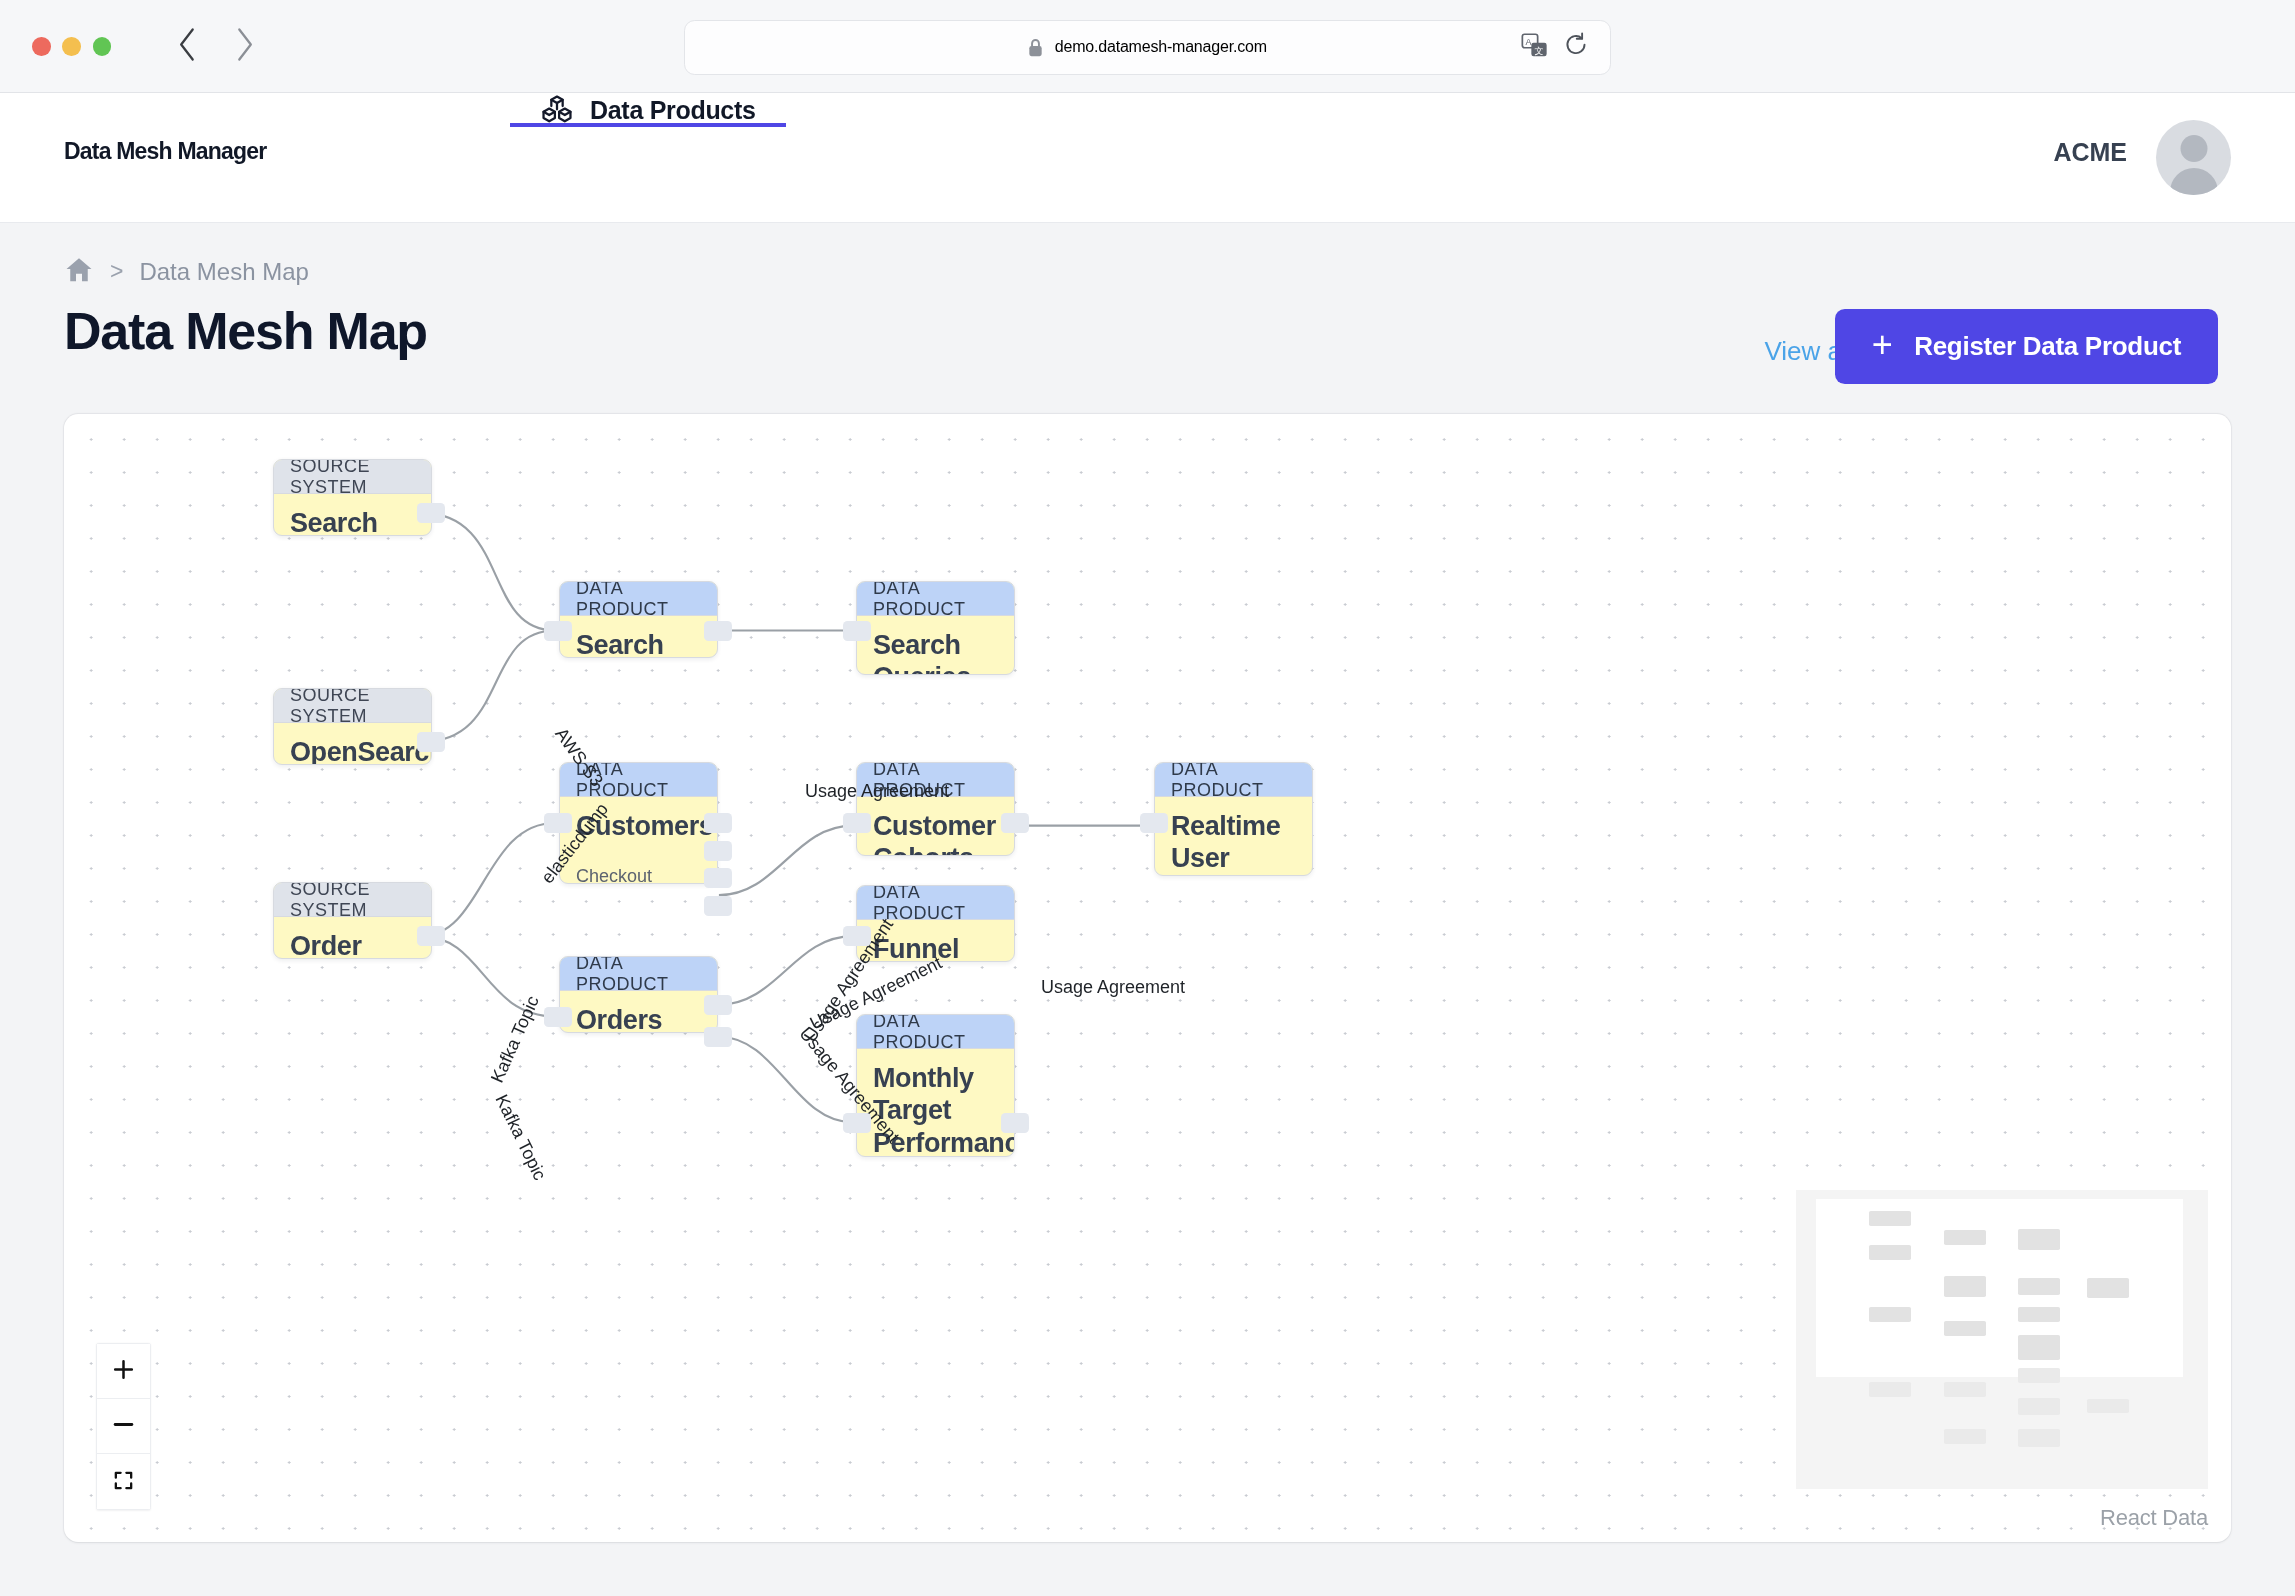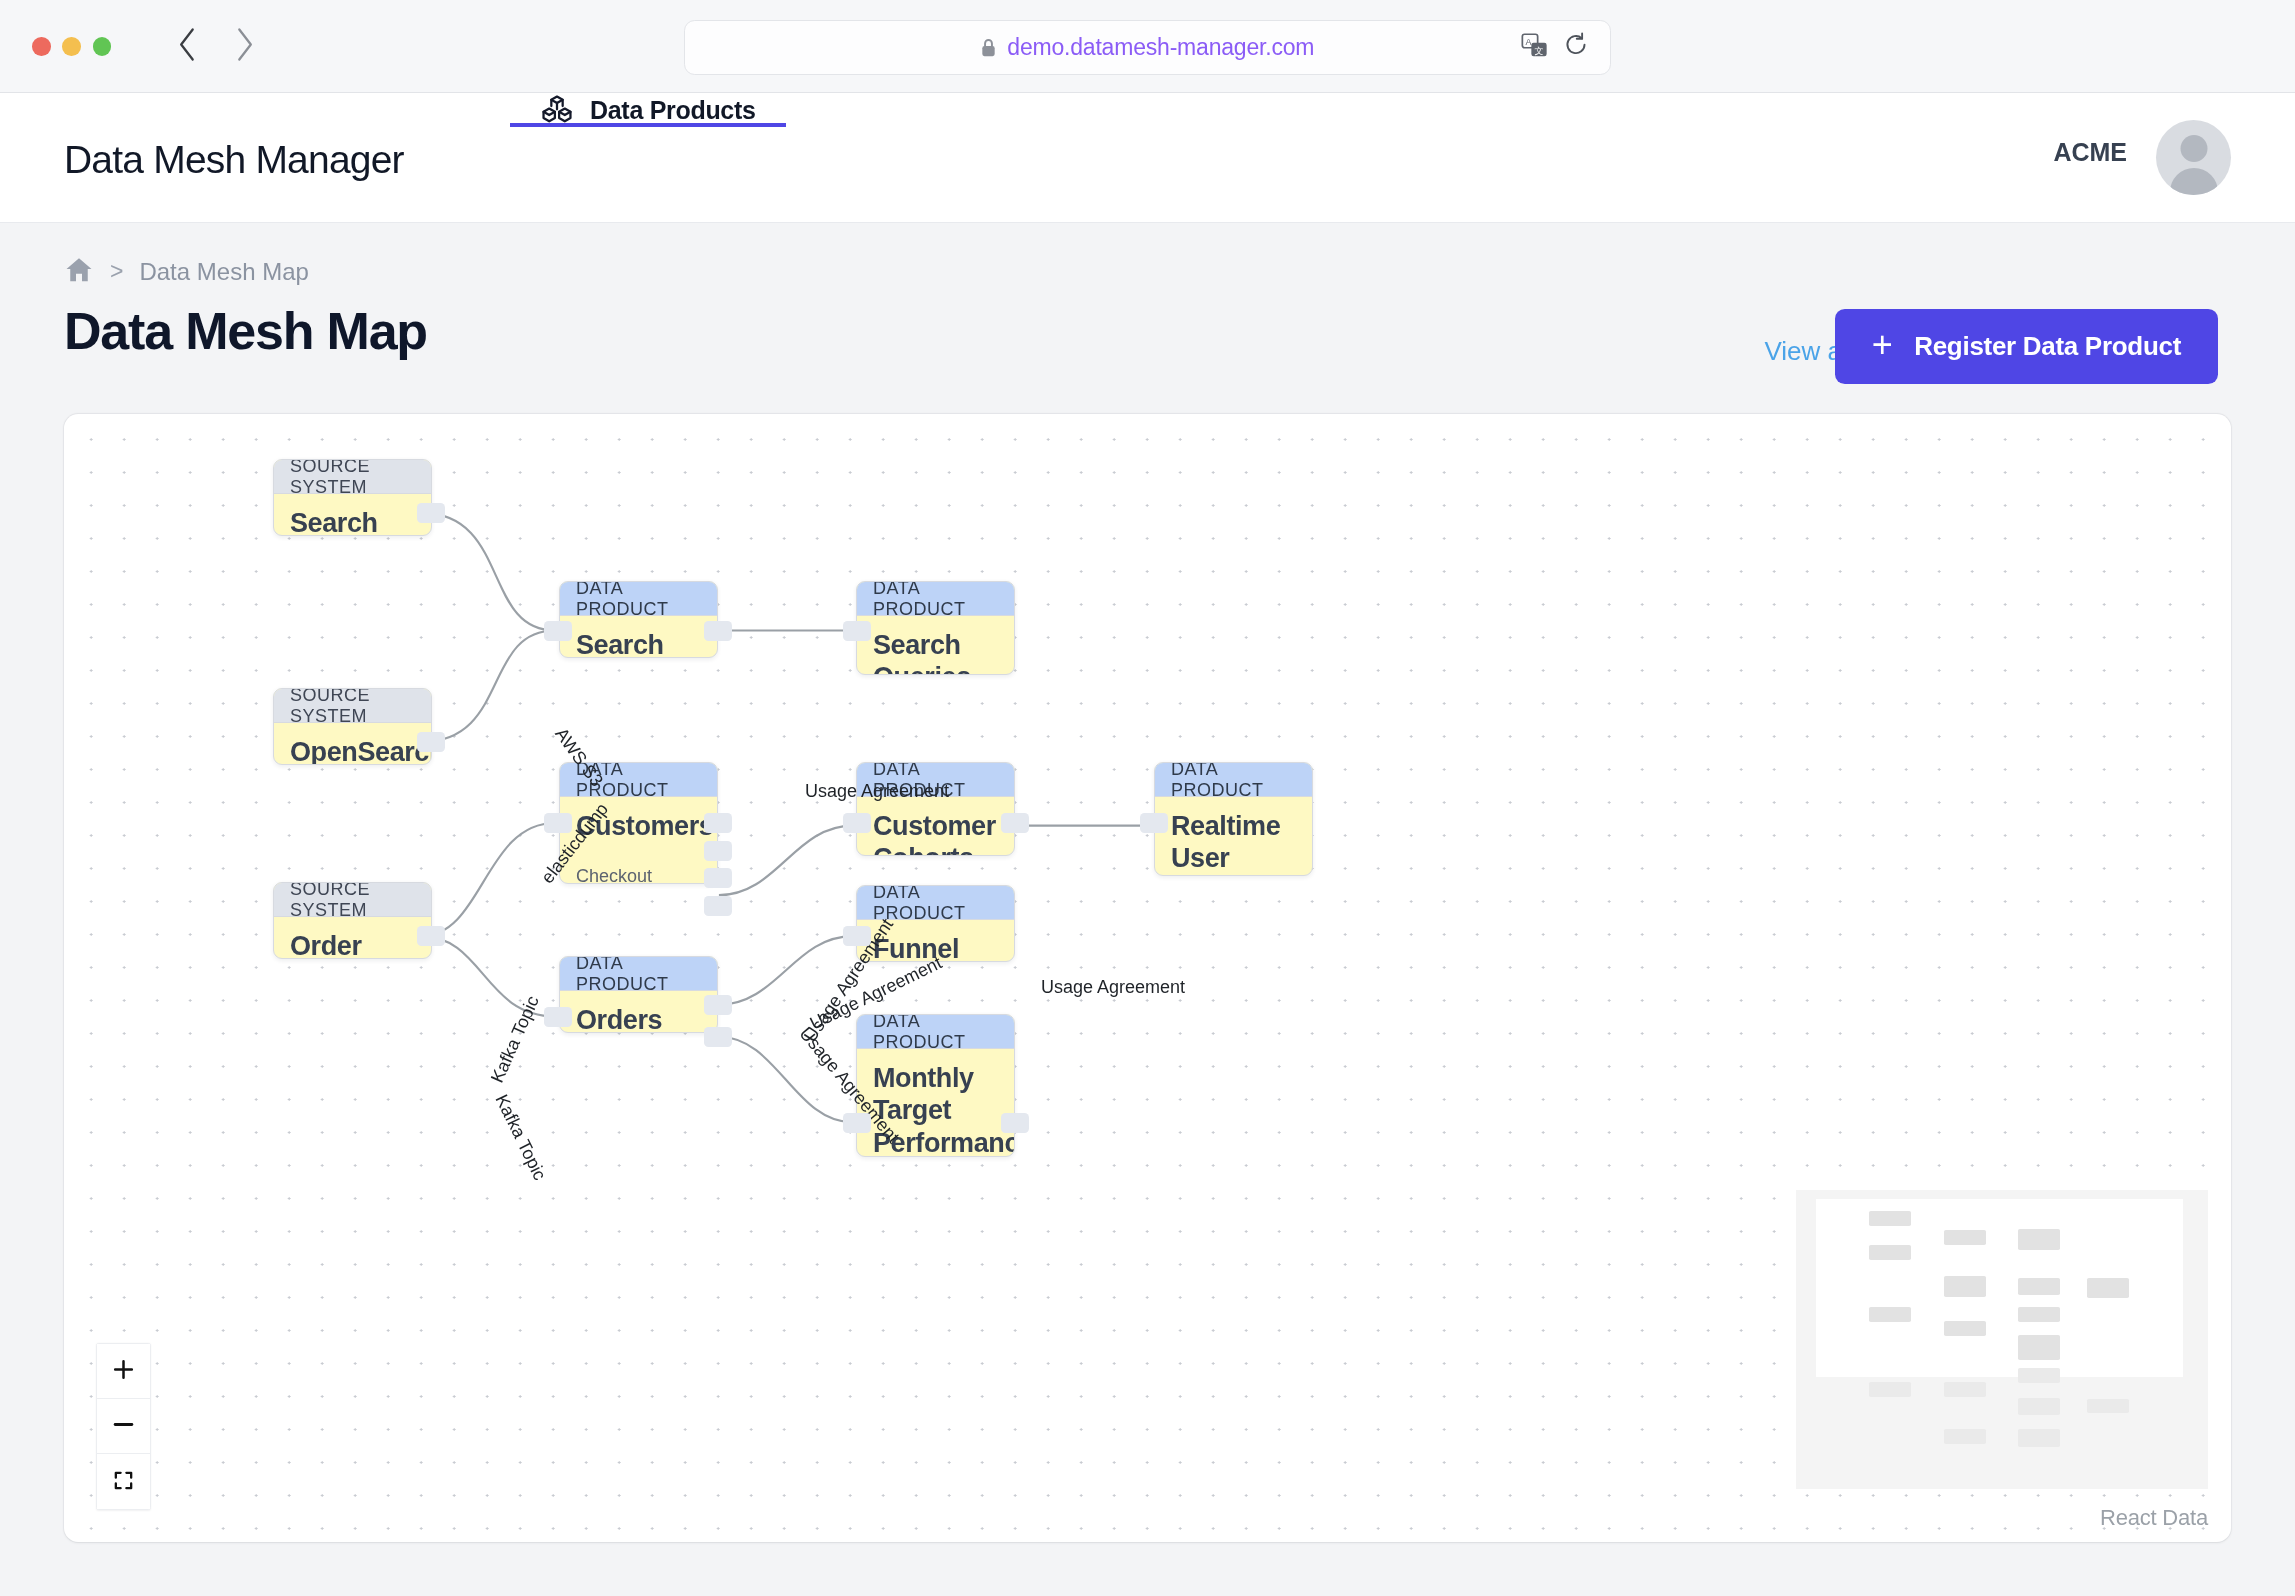--- a/index.html
+++ b/index.html
@@ -37,36 +37,36 @@
     position: absolute; left: 684px; top: 19.6px;
     width: 927px; height: 55px;
     background: #fdfdfe;
     border: 0.9px solid #e3e5e9;
     border-radius: 10.7px;
     display: flex; align-items: center; justify-content: center;
   }
   .url-inner { display: flex; align-items: center; gap: 11.6px; }
   .lock-icon { width: 15px; height: 18.7px; position: relative; }
   .url-text {
-    font-size: 23px; color: #8b5cf6; letter-spacing: -0.2px;
+    font-size: 16px; color: #000000; letter-spacing: -0.2px;
   }
   .url-right {
     position: absolute; right: 21.4px; top: 50%; transform: translateY(-50%);
     display: flex; align-items: center; gap: 16px;
   }
 
   
   .app-header {
     position: absolute; left: 0; top: 93px; width: 2295px; height: 130px;
     background: #ffffff;
     border-bottom: 0.9px solid #e8eaee;
   }
   .brand {
     position: absolute; left: 64px; top: 45px;
-    font-size: 39px; font-weight: normal; color: #111827;
+    font-size: 23px; font-weight: bold; color: #111827;
     letter-spacing: -0.8px;
   }
   .nav {
     position: absolute; left: 510px; top: 0; height: 130px;
     display: flex; align-items: flex-start;
   }
   .nav-item {
     display: flex; align-items: center; gap: 16px;
     padding: 0 30px;
     position: relative;

